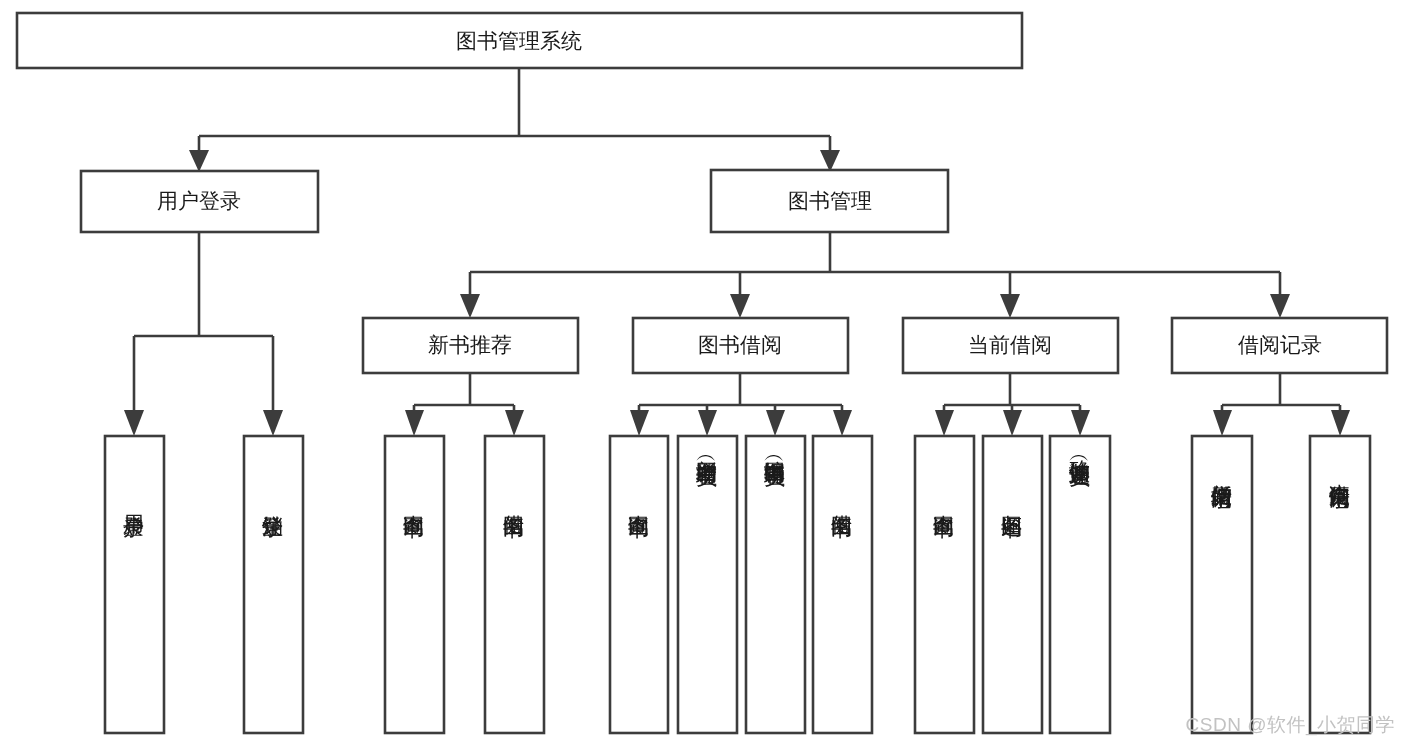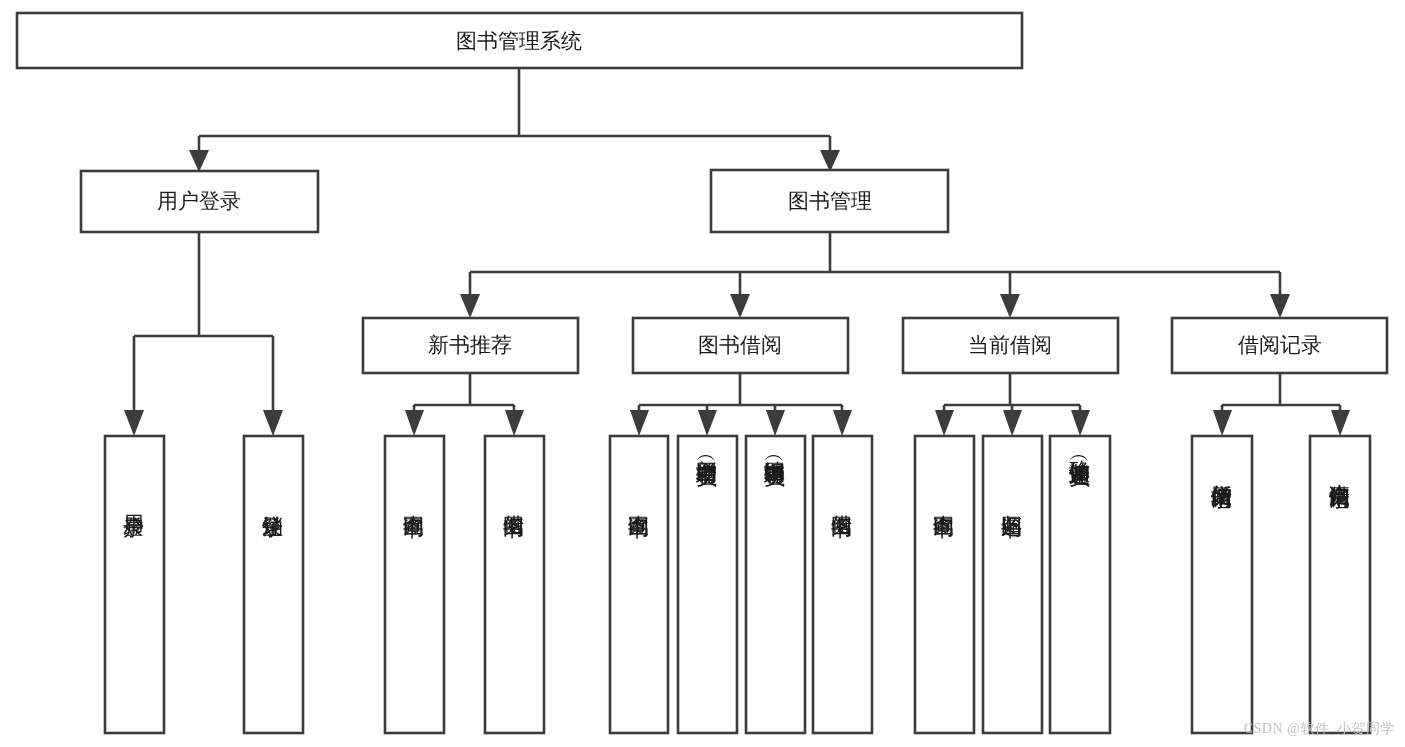--- a/index.html
+++ b/index.html
@@ -60,22 +60,22 @@
     fill: #1a1a1a;
     writing-mode: vertical-rl;
     text-orientation: upright;
     text-anchor: middle;
     letter-spacing: 1px;
   }
   .watermark-text {
     position: absolute;
     right: 10px;
     bottom: 9px;
-    font-family: Liberation Serif, serif;
-    font-size: 14px;
+    font-family: Liberation Sans, sans-serif;
+    font-size: 19px;
     color: #c2c2c2;
     white-space: nowrap;
     pointer-events: none;
     letter-spacing: 0.5px;
   }
 </style>
 </head>
 <body>
 
 <div id="diagram-root">

